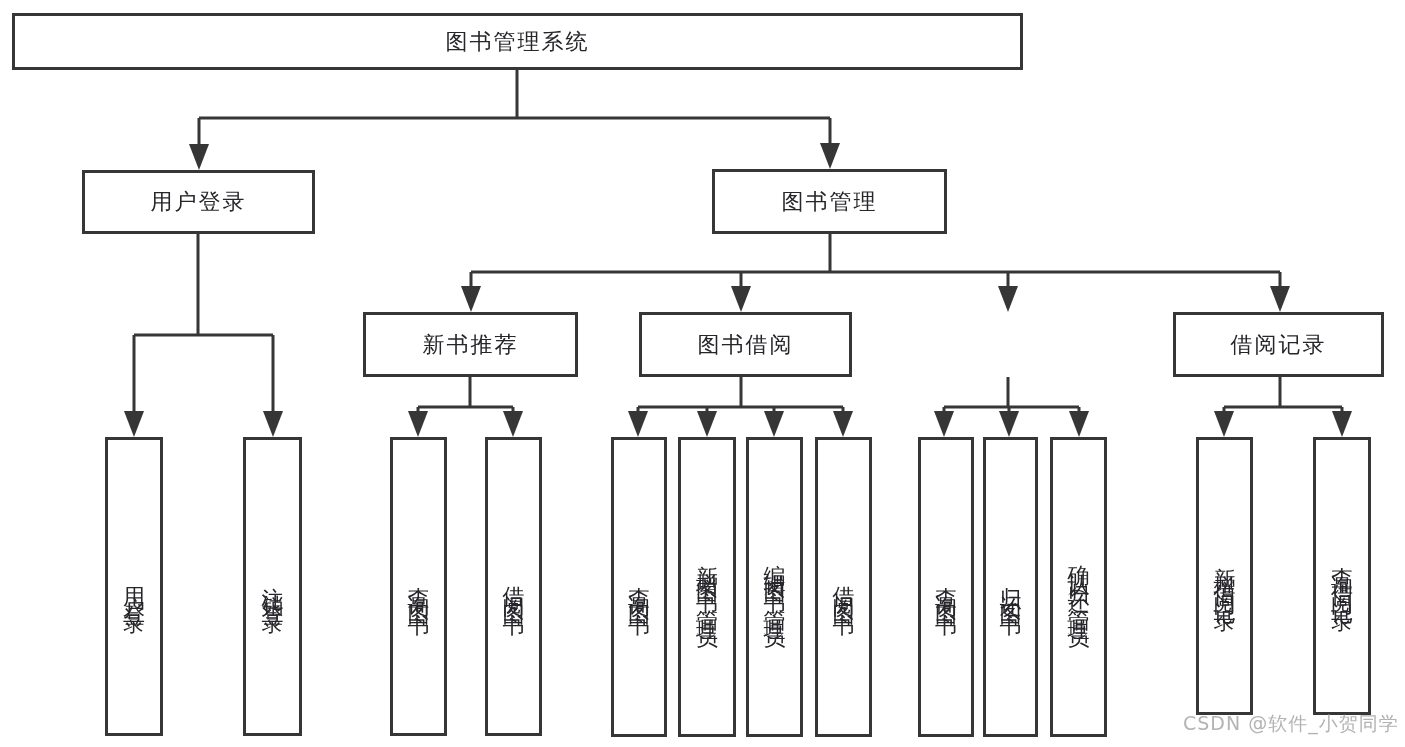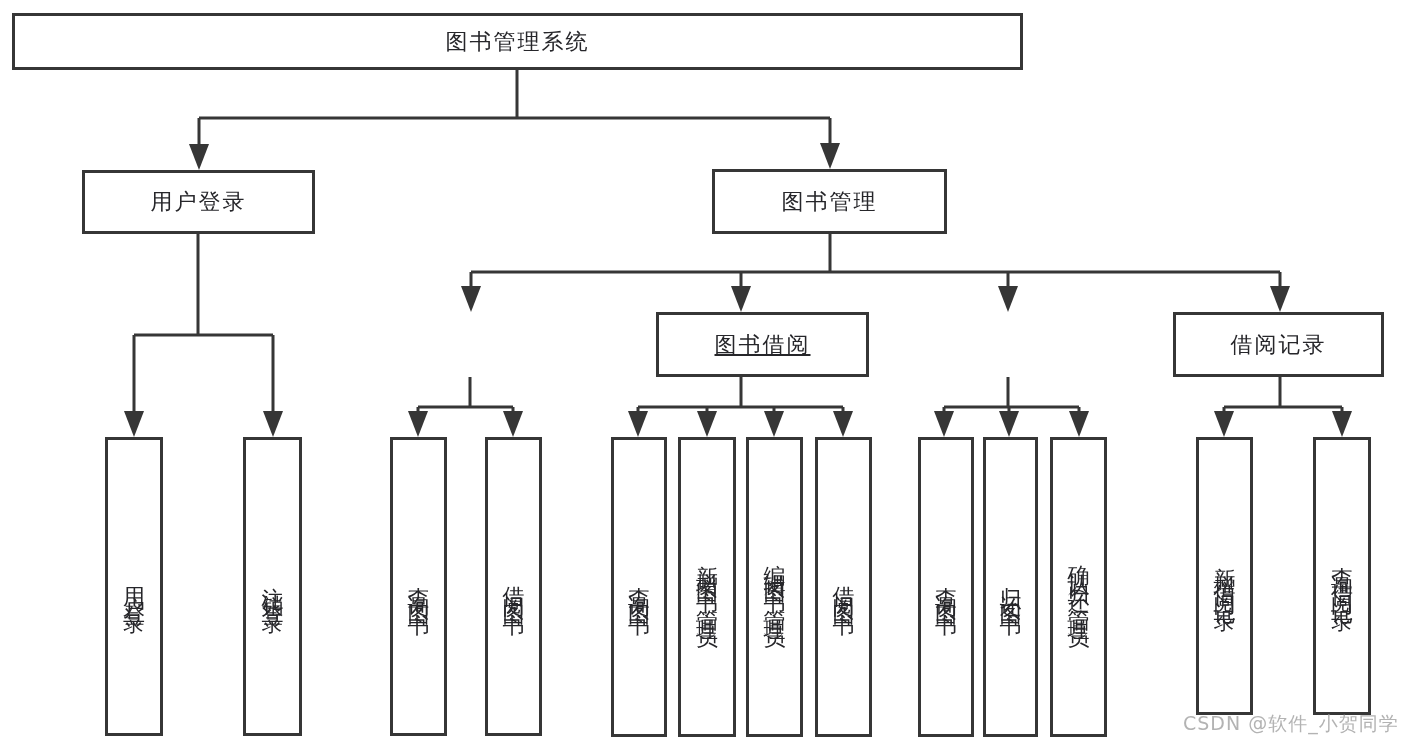--- a/index.html
+++ b/index.html
@@ -90,21 +90,22 @@
       <polygon points="1214,411 1234,411 1224,437"></polygon>
       <polygon points="1332,411 1352,411 1342,437"></polygon>
     </g>
   </svg>
 
   <div class="node hnode" style="left:12px; top:13px; width:1011px; height:57px;">图书管理系统</div>
 
   <div class="node hnode" style="left:82px; top:170px; width:233px; height:64px;">用户登录</div>
   <div class="node hnode" style="left:712px; top:169px; width:235px; height:65px;text-align:right;">图书管理</div>
 
-  <div class="node hnode" style="left:656px; top:312px; width:213px; height:65px;text-decoration:underline;">图书借阅</div>
+  <div class="node hnode" style="left:363px; top:312px; width:215px; height:65px;">新书推荐</div>
+  <div class="node hnode" style="left:639px; top:312px; width:213px; height:65px;">图书借阅</div>
   <div class="node hnode" style="left:1173px; top:312px; width:211px; height:65px;">借阅记录</div>
 
   <div class="node vnode" style="left:105px; top:437px; width:58px; height:299px;">用户登录</div>
   <div class="node vnode" style="left:243px; top:437px; width:59px; height:299px;">注销登录</div>
 
   <div class="node vnode" style="left:390px; top:437px; width:57px; height:299px;">查询图书</div>
   <div class="node vnode" style="left:485px; top:437px; width:57px; height:299px;">借阅图书</div>
 
   <div class="node vnode" style="left:611px; top:437px; width:56px; height:300px;">查询图书</div>
   <div class="node vnode" style="left:678px; top:437px; width:58px; height:300px;">新增图书（管理员）</div>

